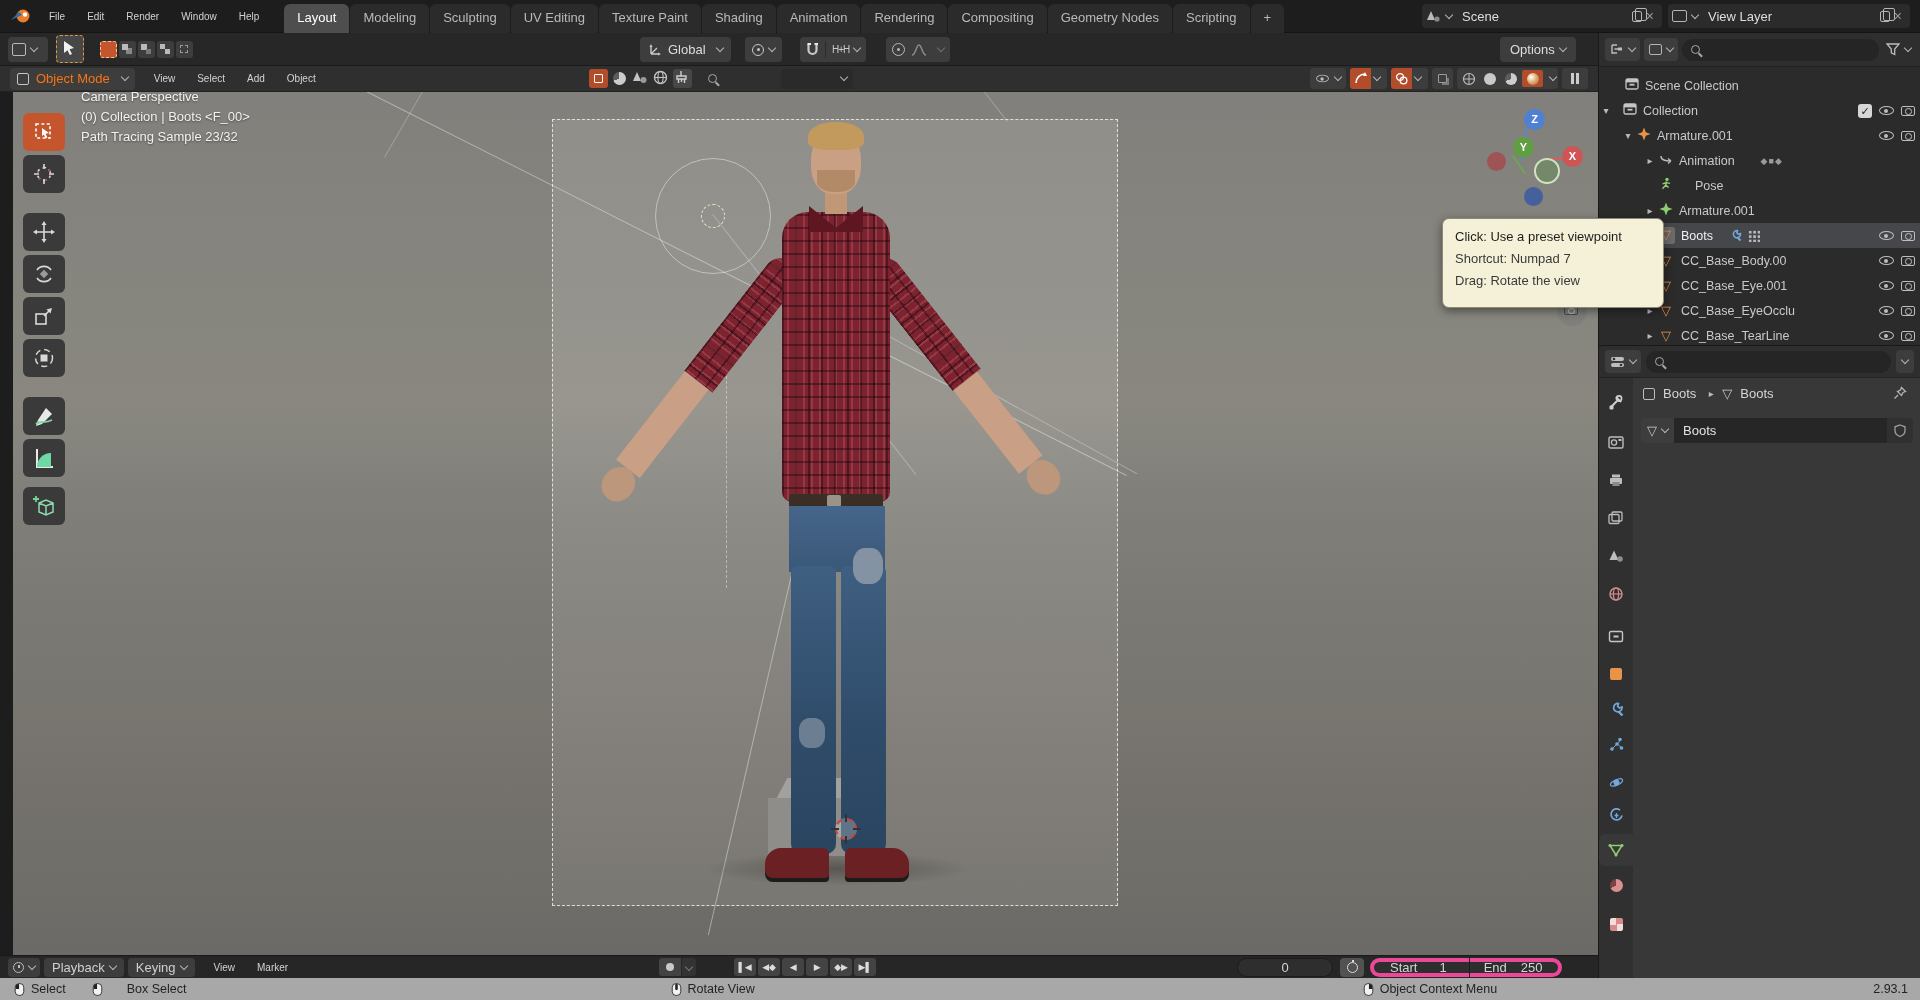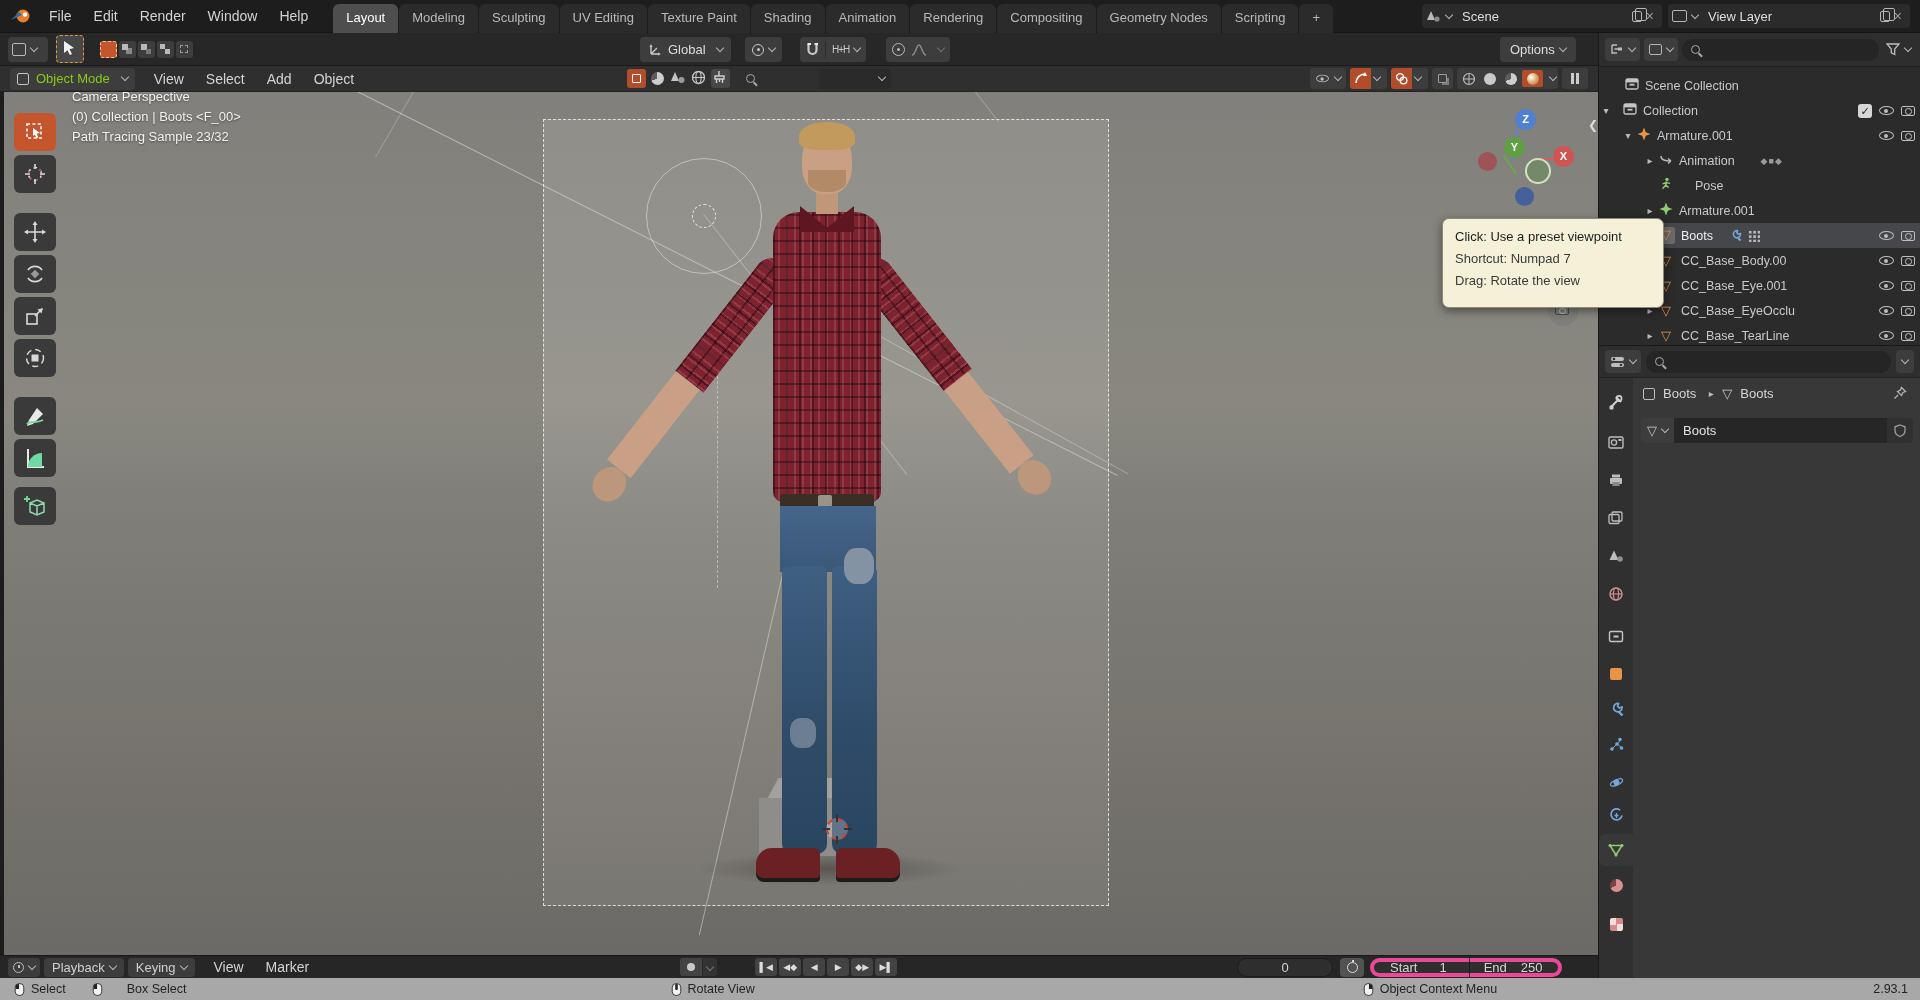--- a/index.html
+++ b/index.html
@@ -5,21 +5,21 @@
   html,body{margin:0;padding:0;background:#111;}
   *{box-sizing:border-box;font-family:"Liberation Sans","DejaVu Sans",sans-serif;}
   #app{position:relative;width:1920px;height:1000px;background:#1d1d1d;overflow:hidden;font-size:13px;color:#cfcfcf;}
   .b{position:absolute;}
   .flex{display:flex;align-items:center;}
   .btn{background:#3d3d3d;border-radius:4px;}
   .cv{display:inline-block;width:6px;height:6px;border-right:1.6px solid #b5b5b5;border-bottom:1.6px solid #b5b5b5;transform:rotate(45deg);margin-left:5px;margin-top:-3px;}
   .exp{color:#b9b9b9;font-size:10px;width:14px;display:inline-block;text-align:center;}
   
   #topbar{left:0;top:0;width:1920px;height:33px;background:#1d1d1d;display:flex;align-items:center;border-bottom:1px solid #141414;}
-  .menu{padding:0 11px;color:#d3d3d3;font-size:14px;}
+  .menu{padding:0 11px;color:#d3d3d3;font-size:10px;}
   #wstabs{display:flex;align-items:flex-end;height:33px;margin-left:14px;}
   .wstab{background:#2b2b2b;color:#b9b9b9;border-radius:6px 6px 0 0;padding:6px 13px 7px 13px;margin-right:1px;font-size:13px;height:29px;}
   .wstab.active{background:#4e4e4e;color:#fff;}
   .idsel{display:flex;align-items:center;background:#2b2b2b;border-radius:4px;height:24px;padding:0 4px;}
   
   .eyeic{position:relative;display:inline-block;width:15px;height:9px;border:1.3px solid #bdbdbd;border-radius:50%;}
   .eyeic:after{content:"";position:absolute;left:4.2px;top:1.6px;width:4px;height:4px;border-radius:50%;background:#bdbdbd;}
   .camic{position:relative;display:inline-block;width:14px;height:10px;border:1.3px solid #bdbdbd;border-radius:2px;}
   .camic:after{content:"";position:absolute;left:3.4px;top:1.6px;width:4.6px;height:4.6px;border-radius:50%;border:1.2px solid #bdbdbd;}
   .mag{position:relative;display:inline-block;width:9px;height:9px;border:1.6px solid #a8a8a8;border-radius:50%;}
@@ -165,21 +165,21 @@
           <path d="M1 11 C5 11 5 1 8 1 C11 1 11 11 15 11" stroke="#c9c9c9" stroke-width="1.5" fill="none"></path>
         </svg>
       <span class="cv" style="opacity:.4"></span>
     </div>
     <div class="b btn flex" style="left:1500px;top:4px;height:25px;padding:0 10px">
       <span style="color:#ddd">Options</span>
         <span class="cv"></span>
     </div>
   </div>
 
-  <div class="b" style="left:4px;top:66px;width:1598px;height:889px;overflow:hidden;background:linear-gradient(180deg,#8f8d89 0%,#98968f 38%,#8c8a85 52%,#827f7a 78%,#777571 100%)">
+  <div class="b" style="left:13px;top:66px;width:1598px;height:889px;overflow:hidden;background:linear-gradient(180deg,#8f8d89 0%,#98968f 38%,#8c8a85 52%,#827f7a 78%,#777571 100%)">
 
     <div class="b" style="left:539px;top:53px;width:566px;height:787px;border:1px dashed rgba(240,240,235,.85);box-shadow:0 0 0 2000px rgba(30,30,28,.12)"></div>
 
     <div class="b" style="left:642px;top:92px;width:116px;height:116px;border:1px solid rgba(215,228,220,.6);border-radius:50%"></div>
     <div class="b" style="left:688px;top:138px;width:24px;height:24px;border:1.4px dashed rgba(255,235,210,.85);border-radius:50%"></div>
 
     <div class="wline" style="left:306px;top:1px;width:905px;transform:rotate(26.8deg)"></div>
     <div class="wline" style="left:700px;top:148px;width:330px;transform:rotate(52deg);opacity:.7"></div>
     <div class="wline" style="left:842px;top:236px;width:650px;transform:rotate(103deg)"></div>
     <div class="wline" style="left:862px;top:262px;width:300px;transform:rotate(29deg);opacity:.8"></div>
@@ -310,21 +310,21 @@
     </div>
     <div class="b" style="left:1584px;top:52px;color:#ddd;font-size:12px">❮</div>
     <div class="b" style="left:1544px;top:230px;width:30px;height:30px;border-radius:50%;background:rgba(120,120,118,.55)">
       <span class="camic" style="margin:9px 0 0 7px;border-color:#4b4b4b"></span>
     </div>
   </div>
 
   <div class="b flex" style="left:0;top:66px;width:1598px;height:26px;background:#2f2f2f;border-bottom:1px solid #232323">
     <div class="btn flex" style="margin-left:10px;height:22px;padding:0 7px">
       <span style="width:12px;height:12px;border:1.4px solid #c5c5c5;border-radius:2px;display:inline-block"></span>
-      <span style="margin:10px 7px;color:#84cc16">Object Mode</span>
+      <span style="margin:10px 7px;color:#f97316">Object Mode</span>
         <span class="cv"></span>
     </div>
     <div class="menu" style="margin-left:8px">View</div>
     <div class="menu">Select</div>
     <div class="menu">Add</div>
     <div class="menu">Object</div>
 
     <div class="flex" style="margin-left:262px;gap:2px">
       <div style="width:19px;height:19px;background:#b24d2b;border-radius:3px;display:flex;align-items:center;justify-content:center">
           <span style="width:9px;height:9px;border:1.6px solid #fff;border-radius:1px"></span>

